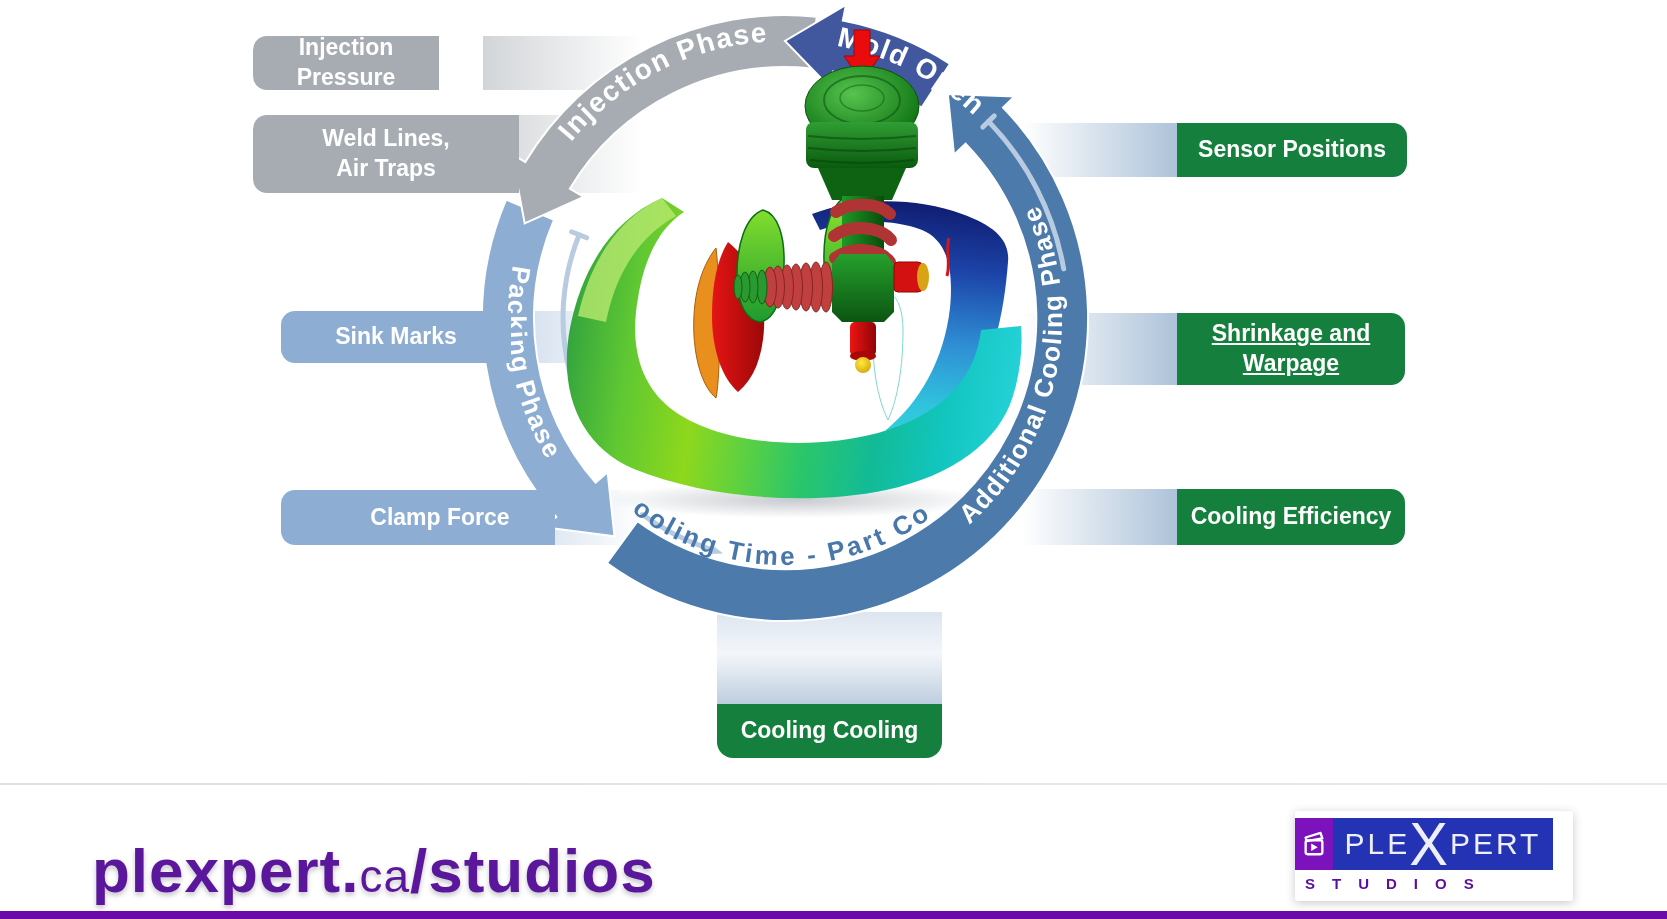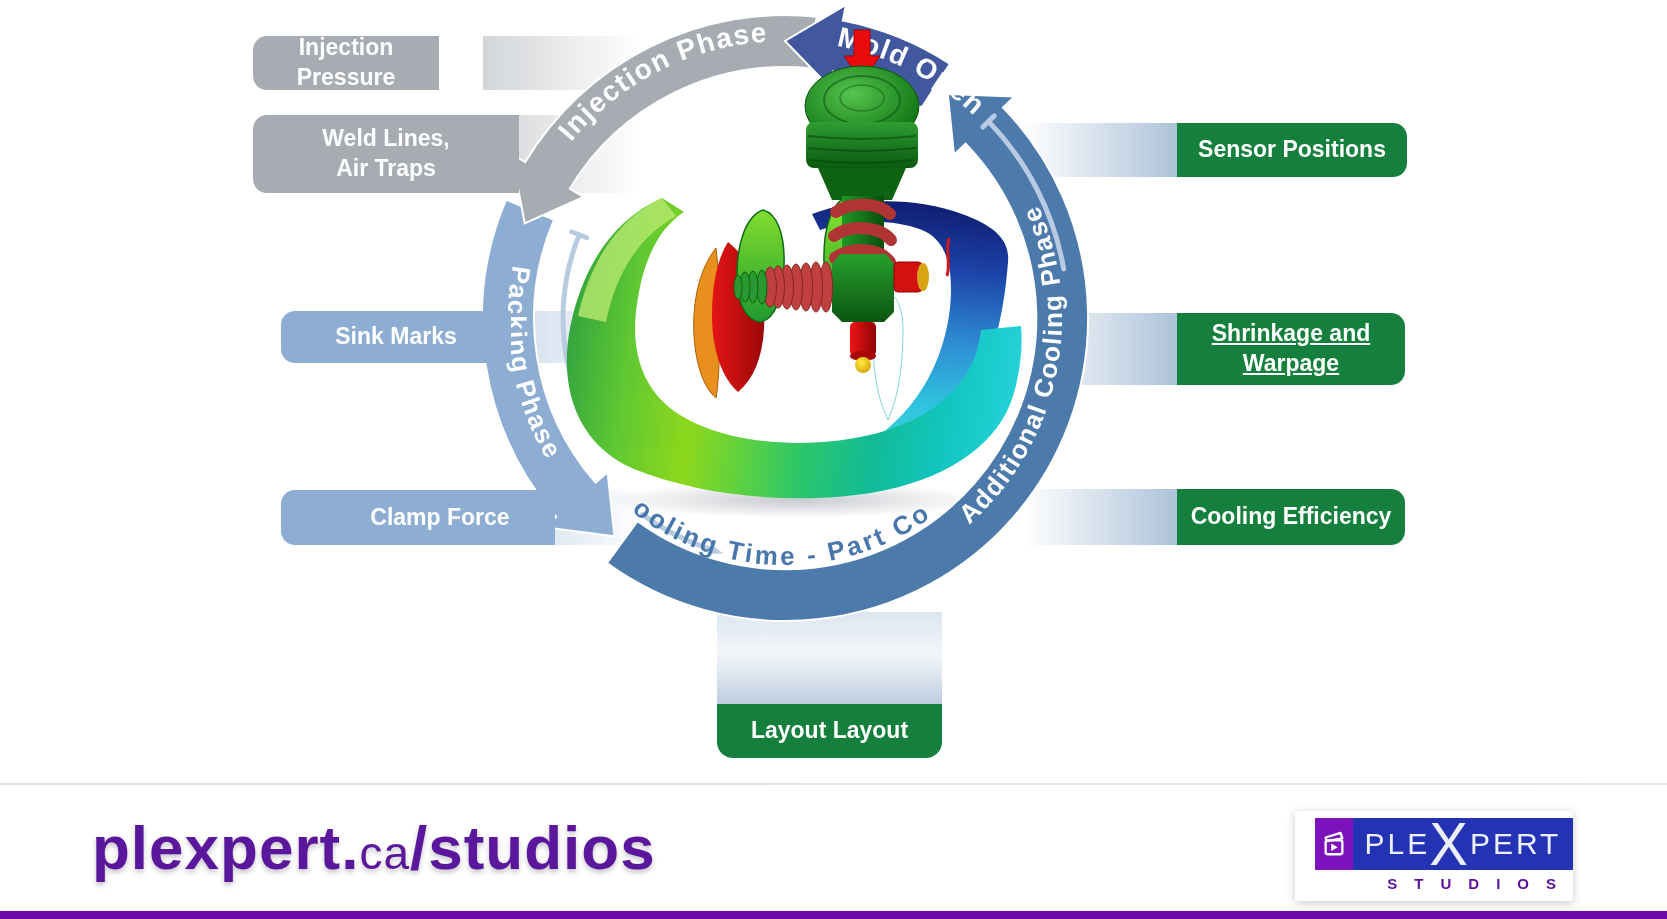--- a/index.html
+++ b/index.html
@@ -27,25 +27,25 @@
   
   .arc-label{fill:#ffffff;font-weight:bold;font-size:28px;letter-spacing:1.5px;}
   .arc-label-sm{fill:#ffffff;font-weight:bold;font-size:26px;letter-spacing:1.5px;}
   .cool-label{fill:#4878ab;font-weight:bold;font-size:26px;letter-spacing:3px;}
 
   
   .divider{position:absolute;left:0;top:783px;width:100%;height:2px;z-index:3;
            background:linear-gradient(to right,#dcdfe3,#e8eaee);}
   .site-url{position:absolute;left:92px;top:812px;z-index:4;display:flex;align-items:baseline;
             color:#5a179b;text-shadow:0 3px 5px rgba(90,90,105,.35);}
-  .url-big{font-size:62px;font-weight:bold;letter-spacing:1px;}
+  .url-big{font-size:62px;font-weight:bold;letter-spacing:1px;margin-top:23px;}
   .url-small{font-size:46px;font-weight:400;letter-spacing:1px;}
   .logo-panel{position:absolute;left:1295px;top:811px;width:278px;height:90px;z-index:4;
               background:#ffffff;box-shadow:0 2px 10px rgba(40,40,60,.25);border-radius:3px;
-              display:flex;flex-direction:column;align-items:flex-end;padding-top:7px;box-sizing:border-box;}
+              display:flex;flex-direction:column;align-items:flex-start;padding-top:7px;box-sizing:border-box;}
   .logo-row{display:flex;align-items:stretch;height:52px;width:258px;}
   .clapper-box{width:38px;background:#7c12bb;display:flex;align-items:center;justify-content:center;}
   .brand-box{flex:1;background:#2433b4;display:flex;align-items:center;justify-content:center;
              color:#edf0fa;font-size:30px;letter-spacing:3px;font-weight:400;overflow:hidden;}
   .brand-x{font-size:58px;font-weight:300;line-height:0;transform:scaleY(1.05);margin:0 -1px;}
   .logo-sub{margin-top:5px;color:#5c0f9e;font-weight:bold;font-size:15px;letter-spacing:17px;text-indent:10px;}
   .bottom-bar{position:absolute;left:0;top:911px;width:100%;height:8px;background:#6b0aa8;z-index:5;}
 </style>
 </head>
 <body>
@@ -217,21 +217,21 @@
   <div class="callout c-light round-left" style="left:253px;top:490px;width:230px;height:55px;padding-left:44px;">
     <span>Clamp Force</span></div>
   <div class="callout c-med round-right" style="left:1177px;top:123px;width:230px;height:54px;">
     <span>Sensor Positions</span></div>
   <div class="callout c-med round-right" style="left:1177px;top:313px;width:228px;height:72px;text-decoration:underline;">
     <span>Shrinkage and
 Warpage</span></div>
   <div class="callout c-med round-right" style="left:1177px;top:489px;width:228px;height:56px;">
     <span>Cooling Efficiency</span></div>
   <div class="callout c-med round-bottom" style="left:717px;top:704px;width:225px;height:54px;">
-    <span>Layout Layout</span></div>
+    <span>Cooling Cooling</span></div>
 
   <div class="divider"></div>
   <div class="site-url">
     <span class="url-big">plexpert.</span>
     <span class="url-small">ca</span>
     <span class="url-big">/studios</span>
   </div>
 
   <div class="logo-panel">
     <div class="logo-row">

